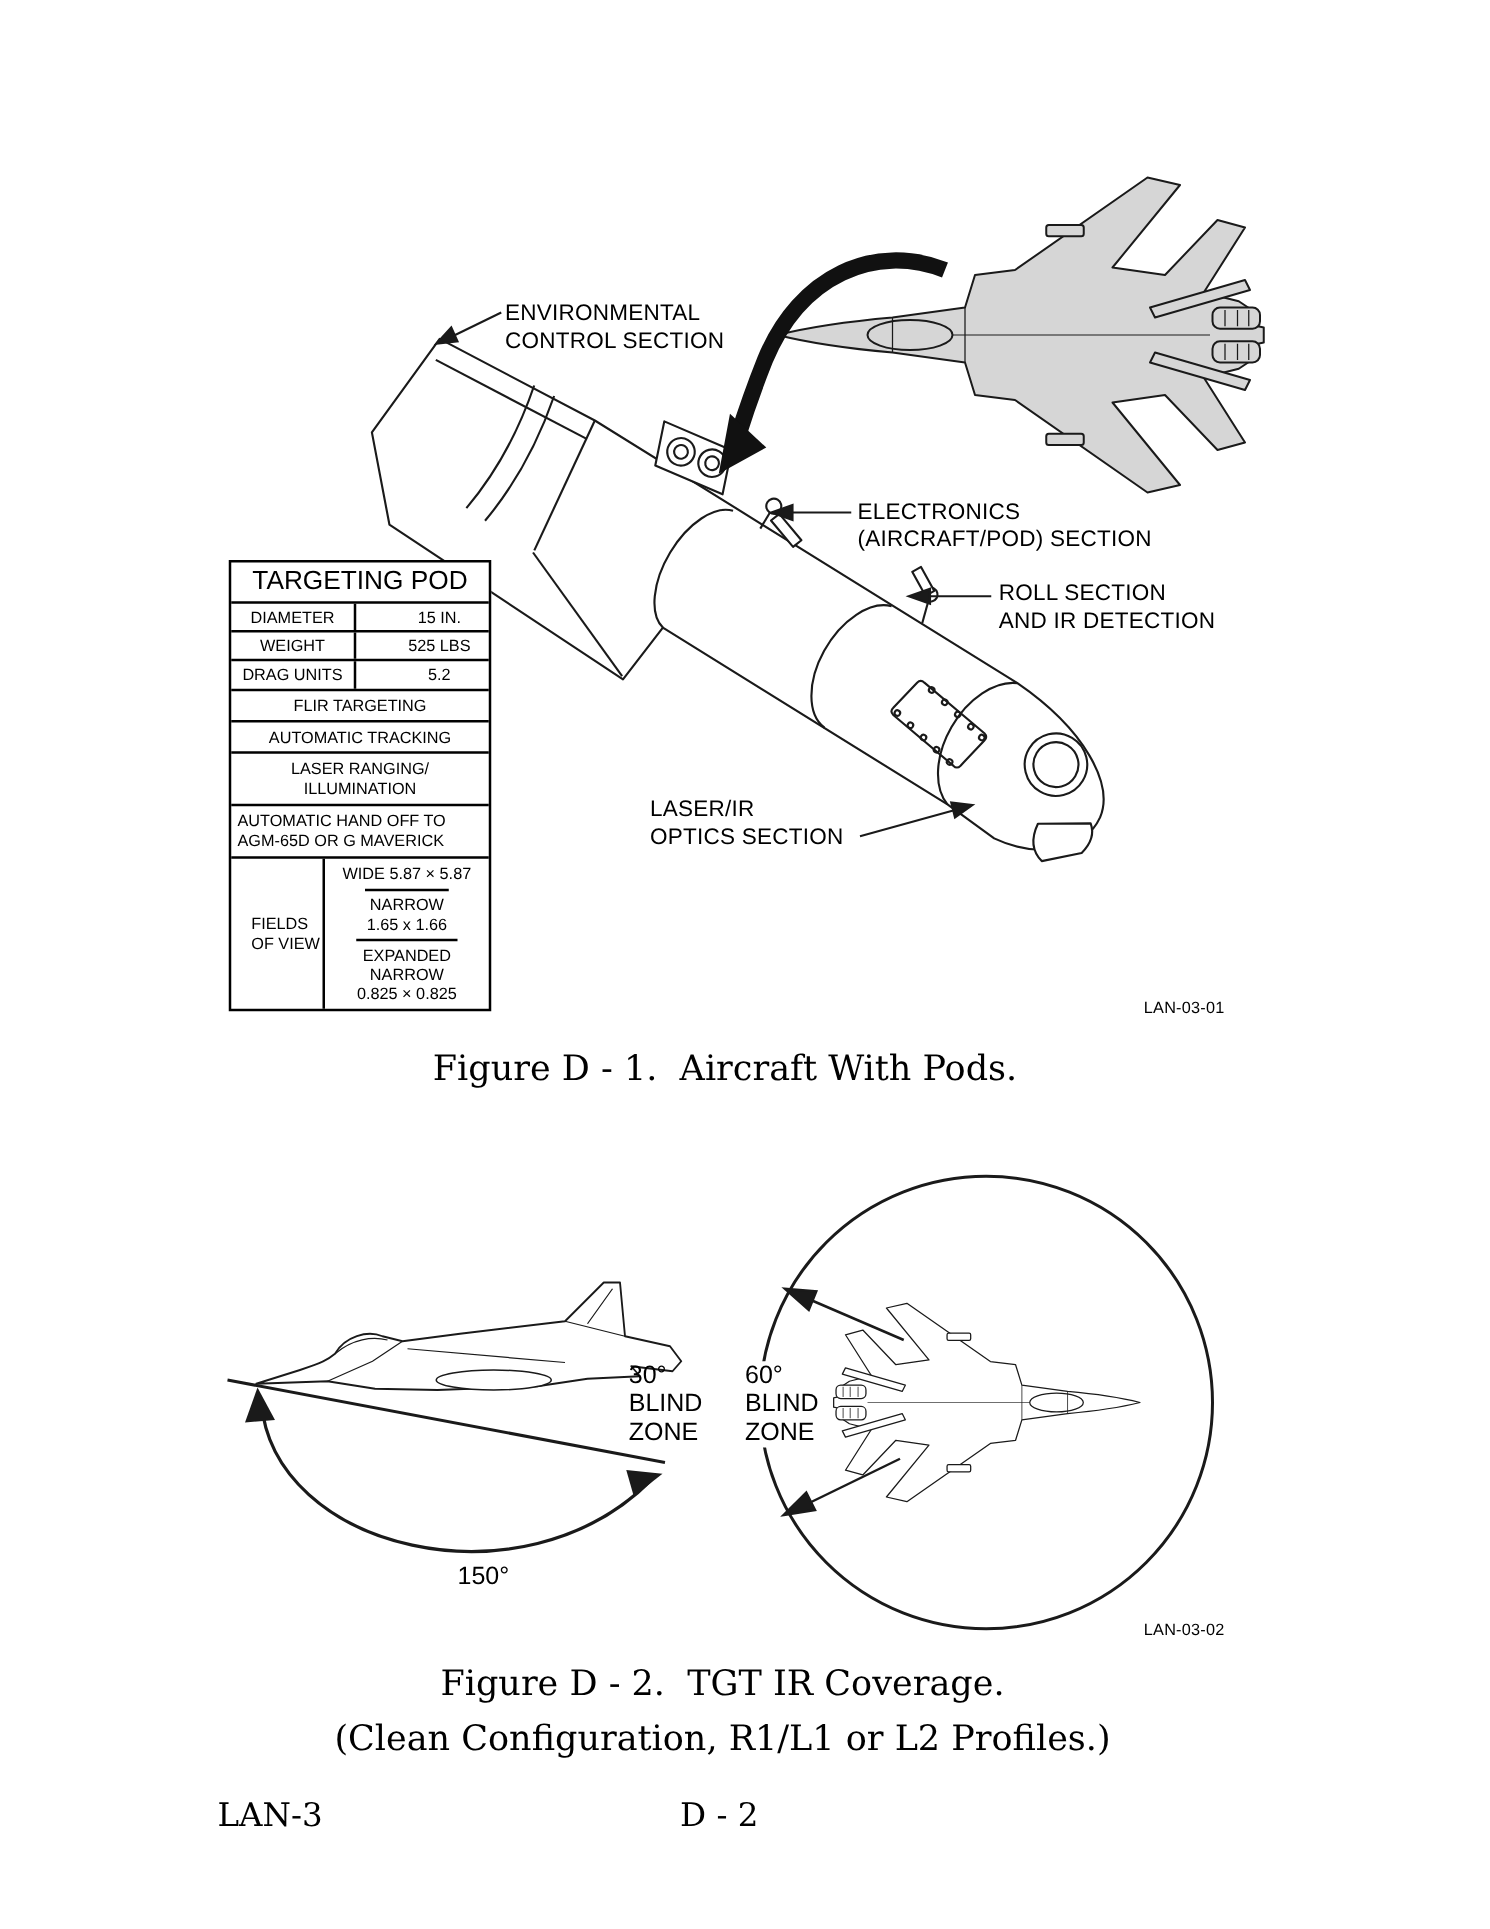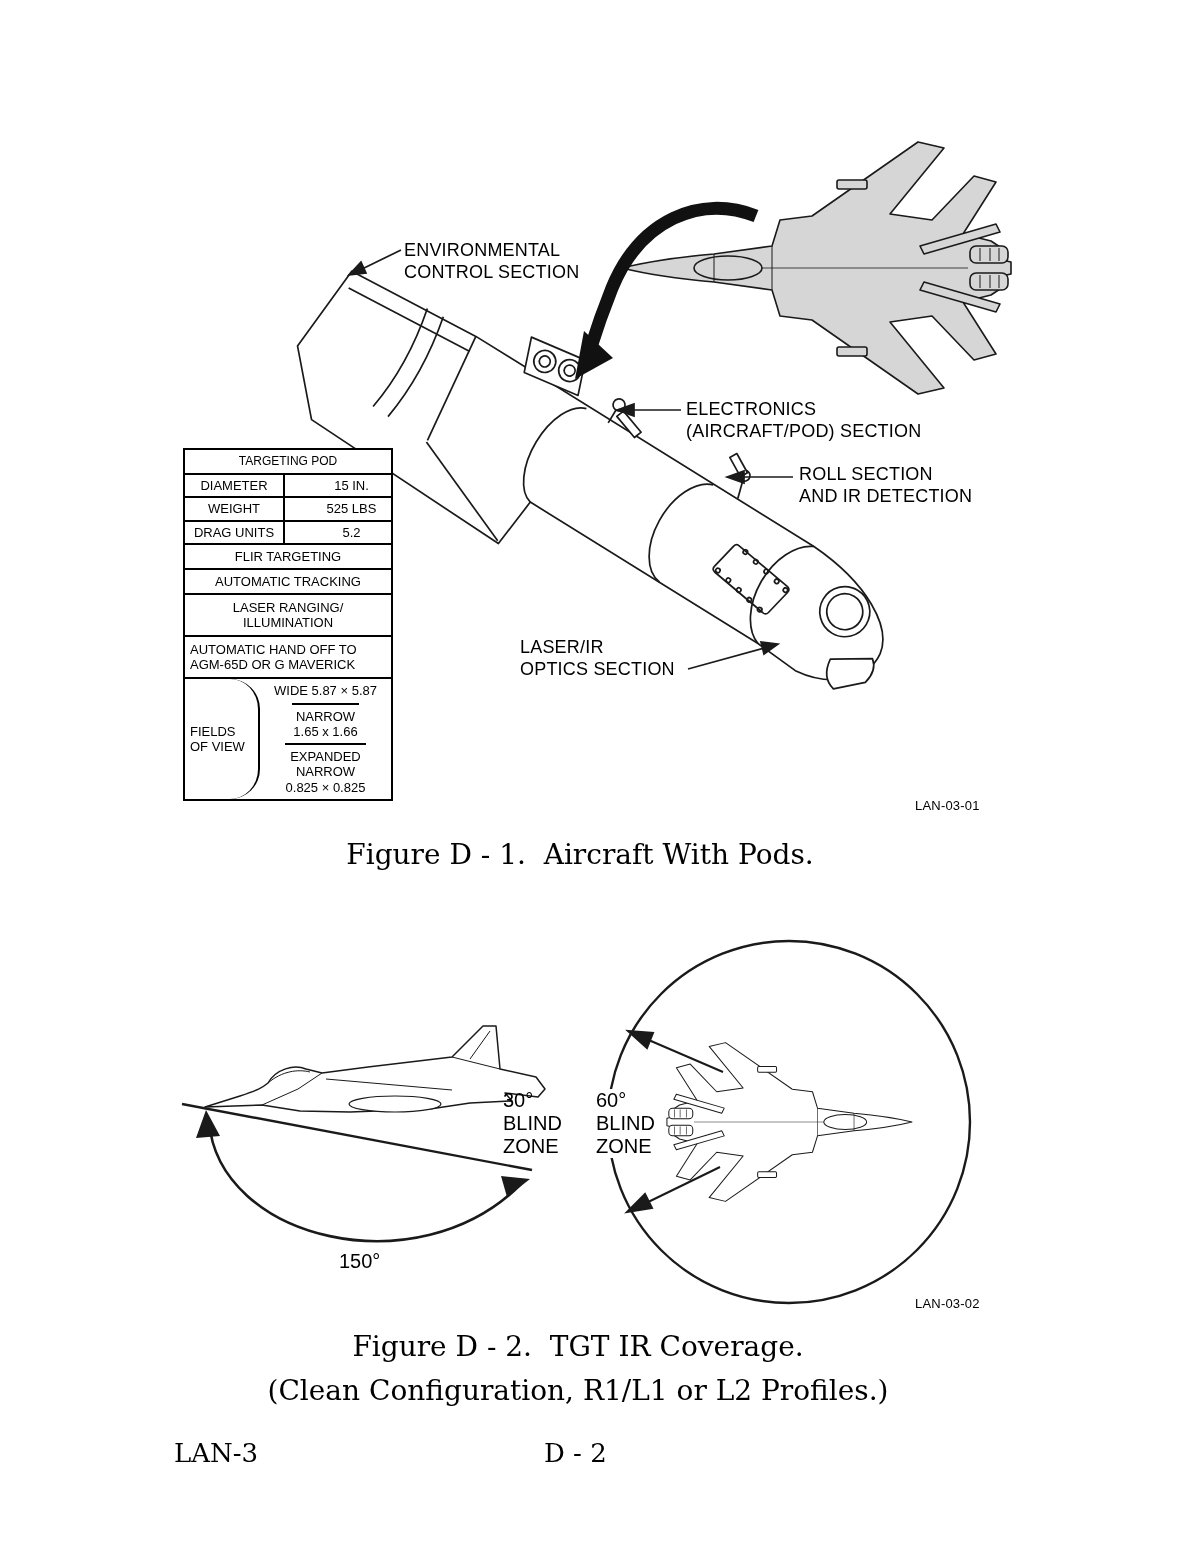--- a/index.html
+++ b/index.html
@@ -3,42 +3,42 @@
 <meta charset="utf-8">
 <style>
   html,body{margin:0;padding:0;background:#ffffff;}
   .page{position:relative;width:1192px;height:1543px;background:#ffffff;color:#000;
         font-family:"Liberation Sans",sans-serif;overflow:hidden;}
   .abs{position:absolute;}
   svg{position:absolute;left:0;top:0;}
 
   .figlabel{font-size:18px;line-height:22px;white-space:nowrap;letter-spacing:.2px;}
   .zonelabel{font-size:20px;line-height:23px;background:#ffffff;padding:0 2px;}
-  .arclabel{font-size:20px;background:#ffffff;padding:0 3px;}
+  .arclabel{font-size:20px;background:#ffffff;padding:0 3px;margin-left:27px;}
   .smallref{font-size:13px;letter-spacing:.2px;}
 
   .caption{font-family:"DejaVu Serif","Liberation Serif",serif;font-size:28px;
            text-align:center;white-space:pre;}
   .footer{font-family:"DejaVu Serif","Liberation Serif",serif;font-size:26px;white-space:pre;}
 
   
   .tpod{position:absolute;left:183px;top:448px;width:206px;border:2px solid #000;
         font-size:13px;line-height:1.18;text-align:center;background:#fff;}
   .tp-row{border-top:2px solid #000;display:flex;align-items:stretch;}
   .tp-row.first{border-top:none;}
-  .tp-hdr{display:block;font-size:12px;padding:3px 0 2px;}
+  .tp-hdr{display:block;font-size:21px;padding:3px 0 2px;}
   .tp-name{width:100px;border-right:2px solid #000;display:flex;align-items:center;
            justify-content:center;padding:3px 2px;box-sizing:border-box;}
   .tp-val{flex:1;display:flex;align-items:center;justify-content:center;padding:3px 2px;margin-left:27px;}
   .tp-full{flex:1;display:flex;align-items:center;justify-content:center;padding:3px 2px;min-height:17px;}
   .pre{white-space:pre-line;}
   .tp-handoff{justify-content:flex-start;text-align:left;padding-left:5px;min-height:34px;}
   .tp-laser{min-height:34px;}
   .fov-label{width:75px;border-right:2px solid #000;display:flex;align-items:center;
-             justify-content:flex-start;text-align:left;padding-left:5px;box-sizing:border-box;border-radius:30px;}
+             justify-content:flex-start;text-align:left;padding-left:16px;box-sizing:border-box;}
   .fov-vals{flex:1;display:flex;flex-direction:column;align-items:center;}
   .fv{border-top:2px solid #000;display:flex;align-items:center;justify-content:center;padding:3px 1px;}
   .fv.first{border-top:none;min-height:18px;}
   .fv.mid{min-height:32px;}
   .fv.last{min-height:48px;}
 </style>
 </head>
 <body>
 
 <div class="page">

